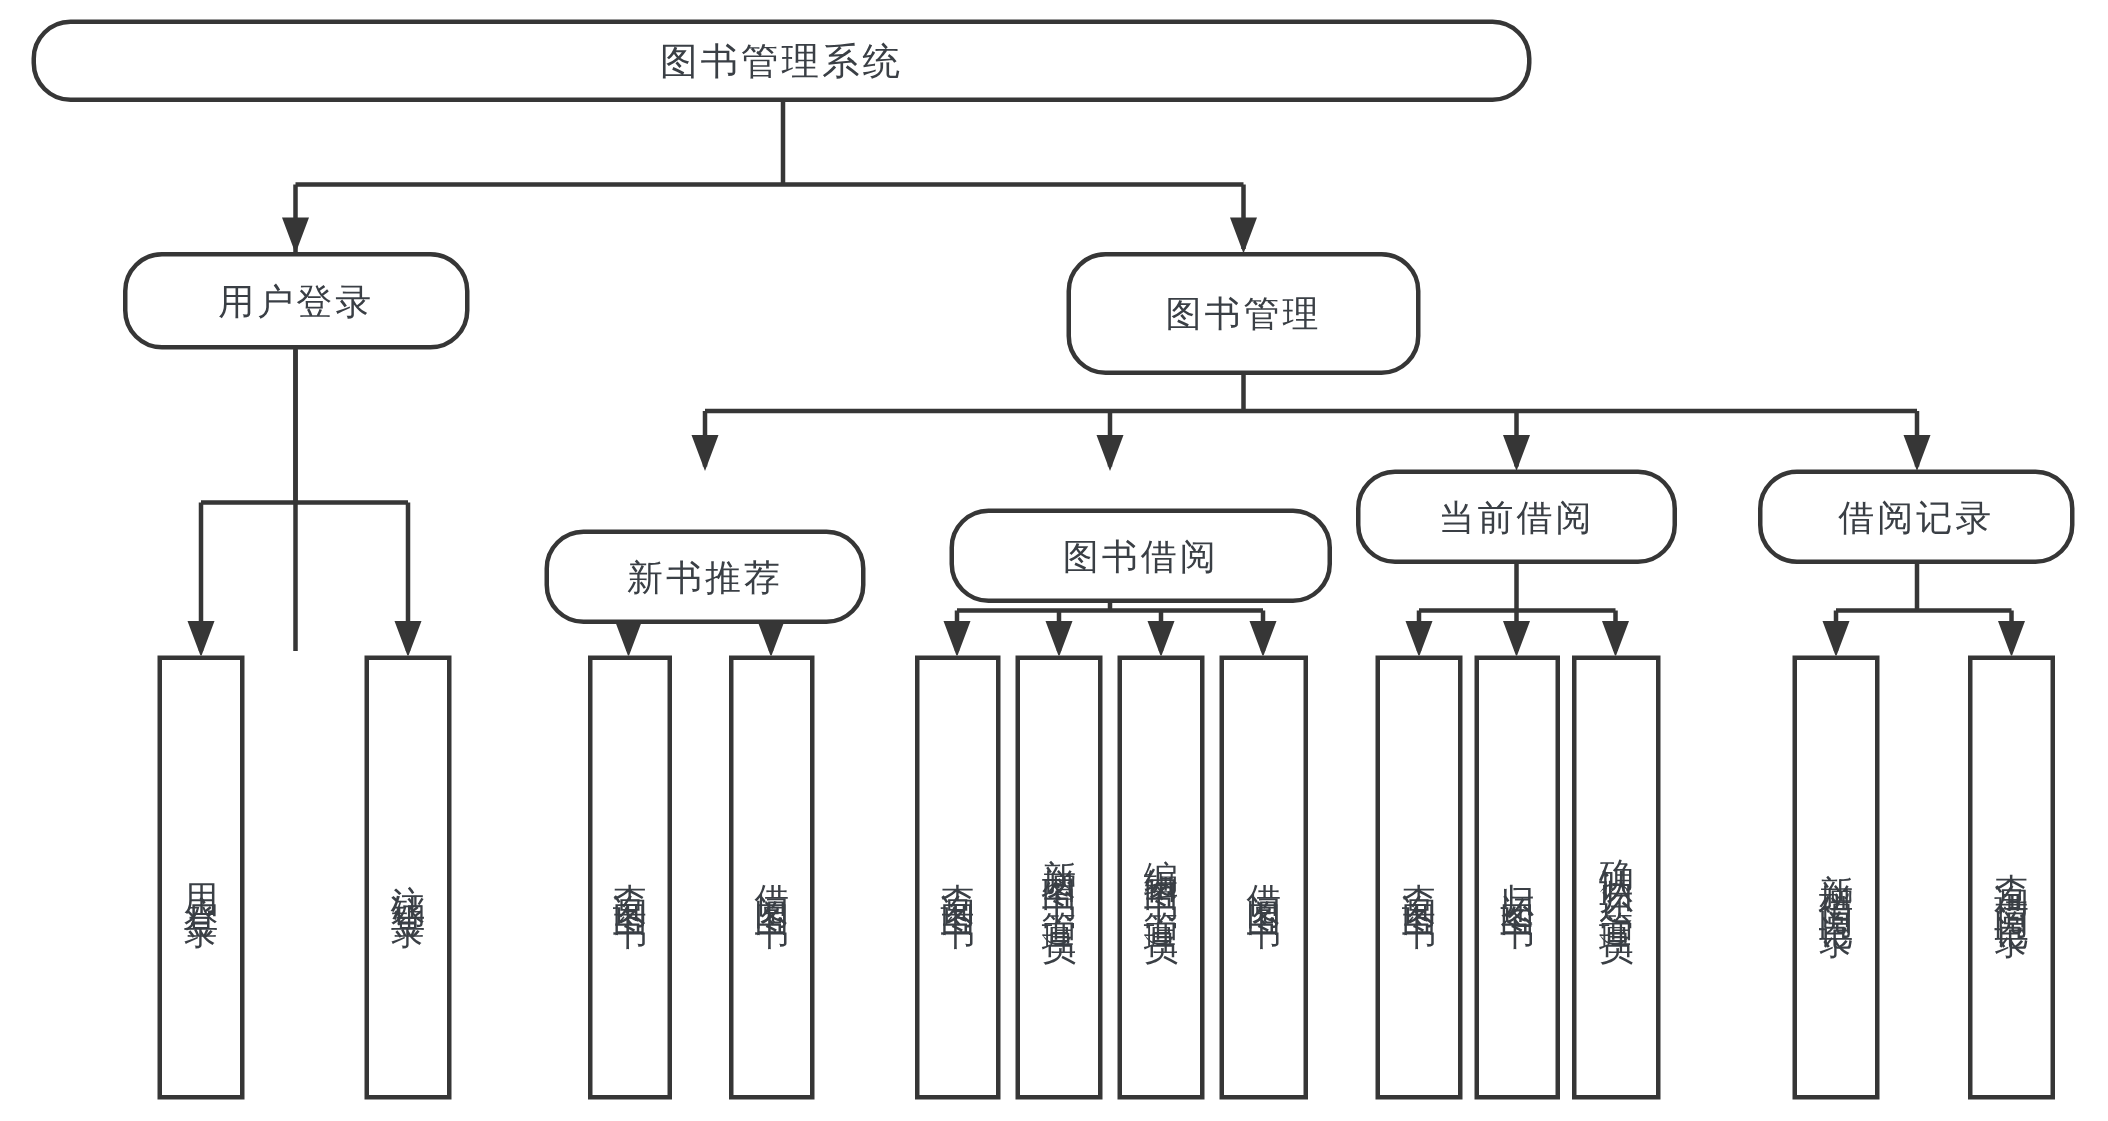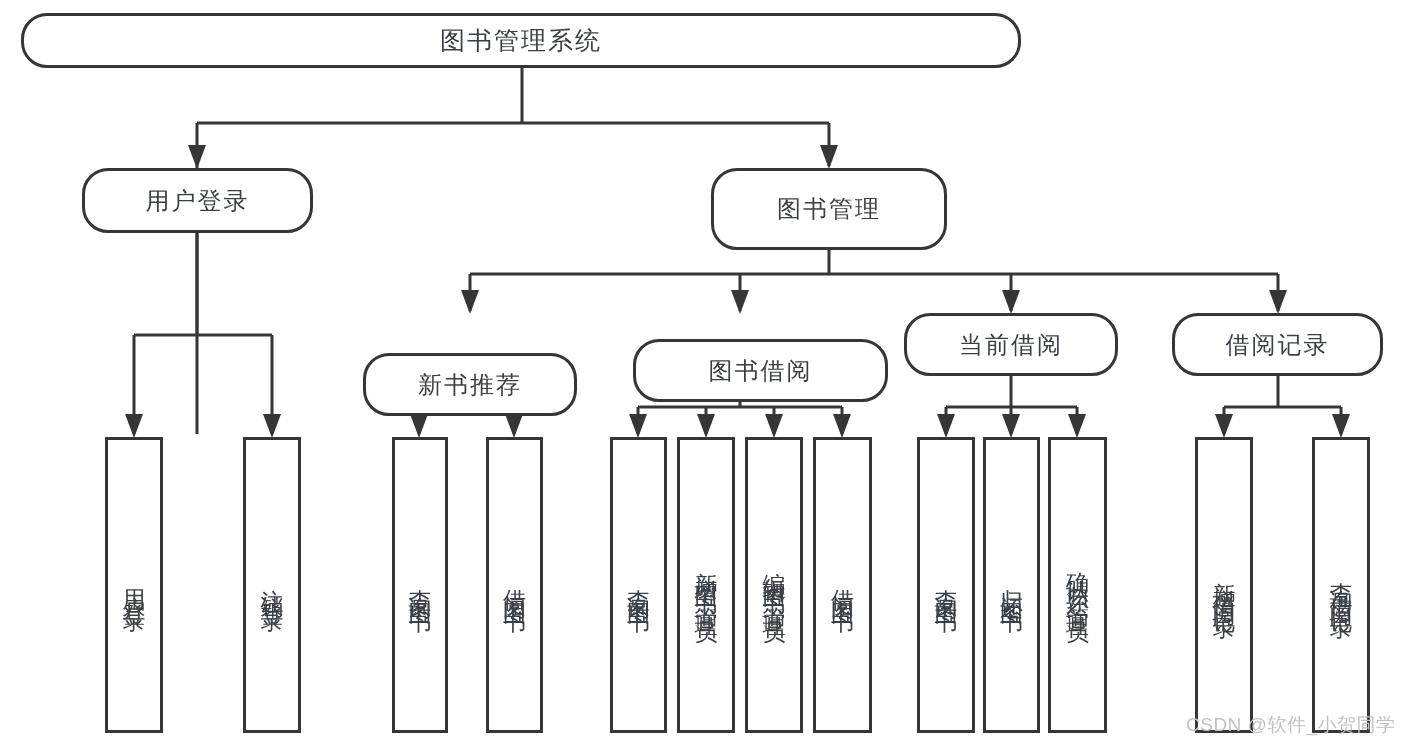--- a/index.html
+++ b/index.html
@@ -142,15 +142,14 @@
   <div class="node v" id="n-leaf-5">查询图书</div>
   <div class="node v" id="n-leaf-6">新增图书（管理员）</div>
   <div class="node v" id="n-leaf-7">编辑图书（管理员）</div>
   <div class="node v" id="n-leaf-8">借阅图书</div>
   <div class="node v" id="n-leaf-9">查询图书</div>
   <div class="node v" id="n-leaf-10">归还图书</div>
   <div class="node v" id="n-leaf-11">确认归还（管理员）</div>
   <div class="node v" id="n-leaf-12">新增借阅记录</div>
   <div class="node v" id="n-leaf-13">查询借阅记录</div>
 
-  <div id="watermark">CSDN @软件_小贺同学</div>
 
 </div>
 
 </body></html>

